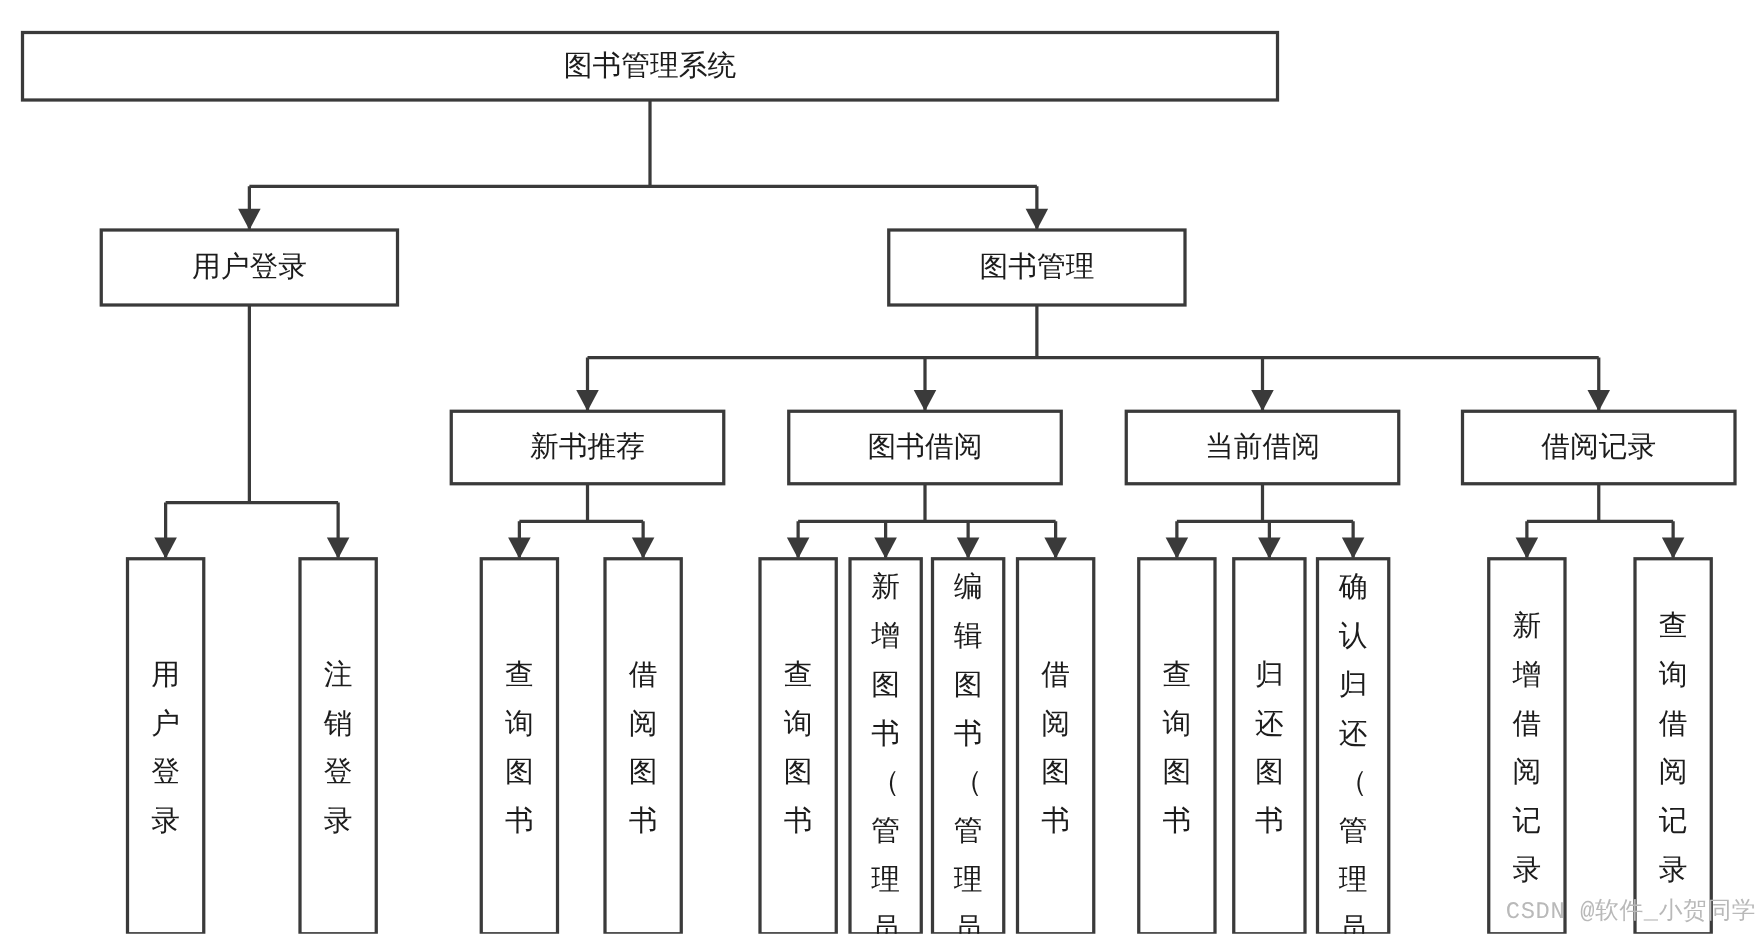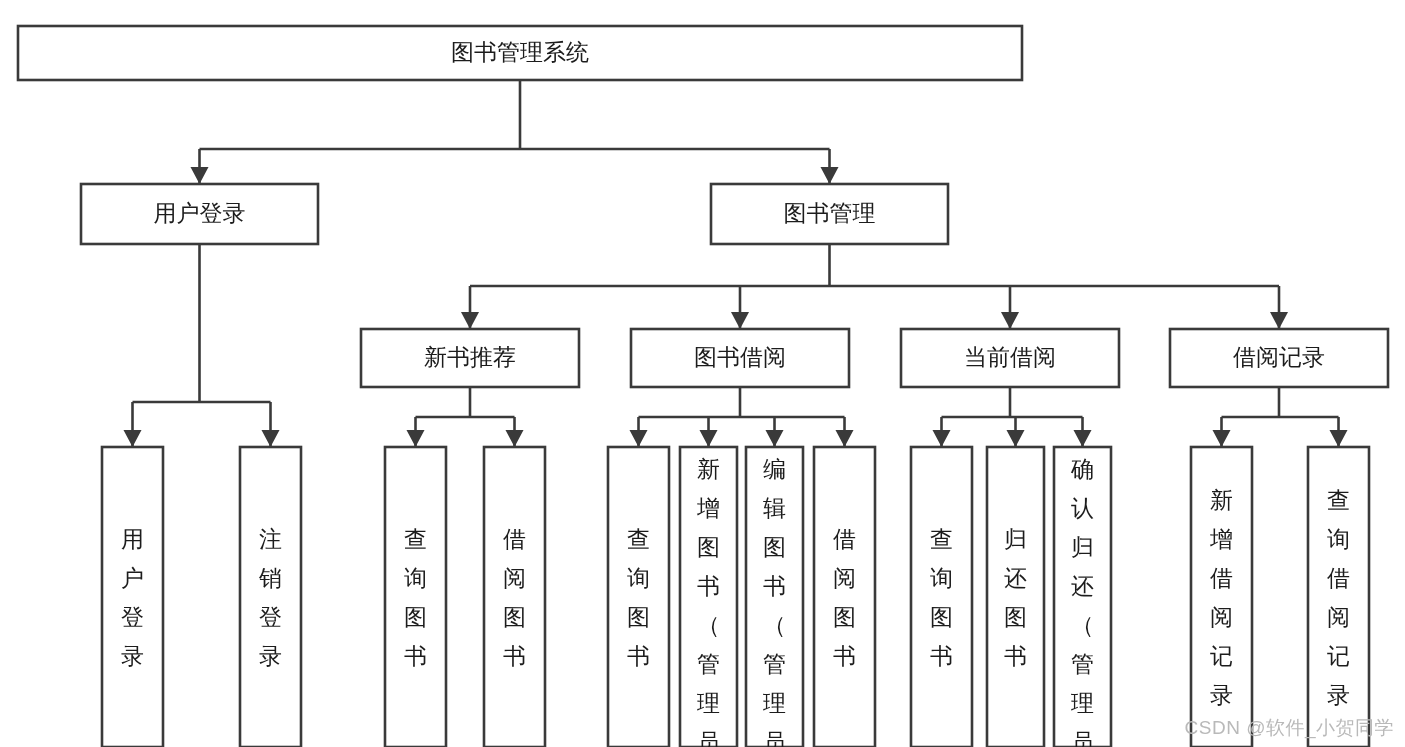--- a/index.html
+++ b/index.html
@@ -47,23 +47,23 @@
     dominant-baseline: middle;
   }
   .node-label-v {
     font-family: "Liberation Sans", "DejaVu Sans", sans-serif;
     font-size: 23px;
     fill: #1c1c1c;
     text-anchor: middle;
   }
   .watermark {
     position: absolute;
-    right: 11px;
+    right: 0;
     bottom: 6px;
-    font-family: Liberation Sans, sans-serif;
+    font-family: Liberation Mono, monospace;
     font-size: 19px;
     color: #b9b9b9;
     letter-spacing: 0.5px;
     white-space: nowrap;
     pointer-events: none;
   }
 </style>
 </head>
 <body>
 

